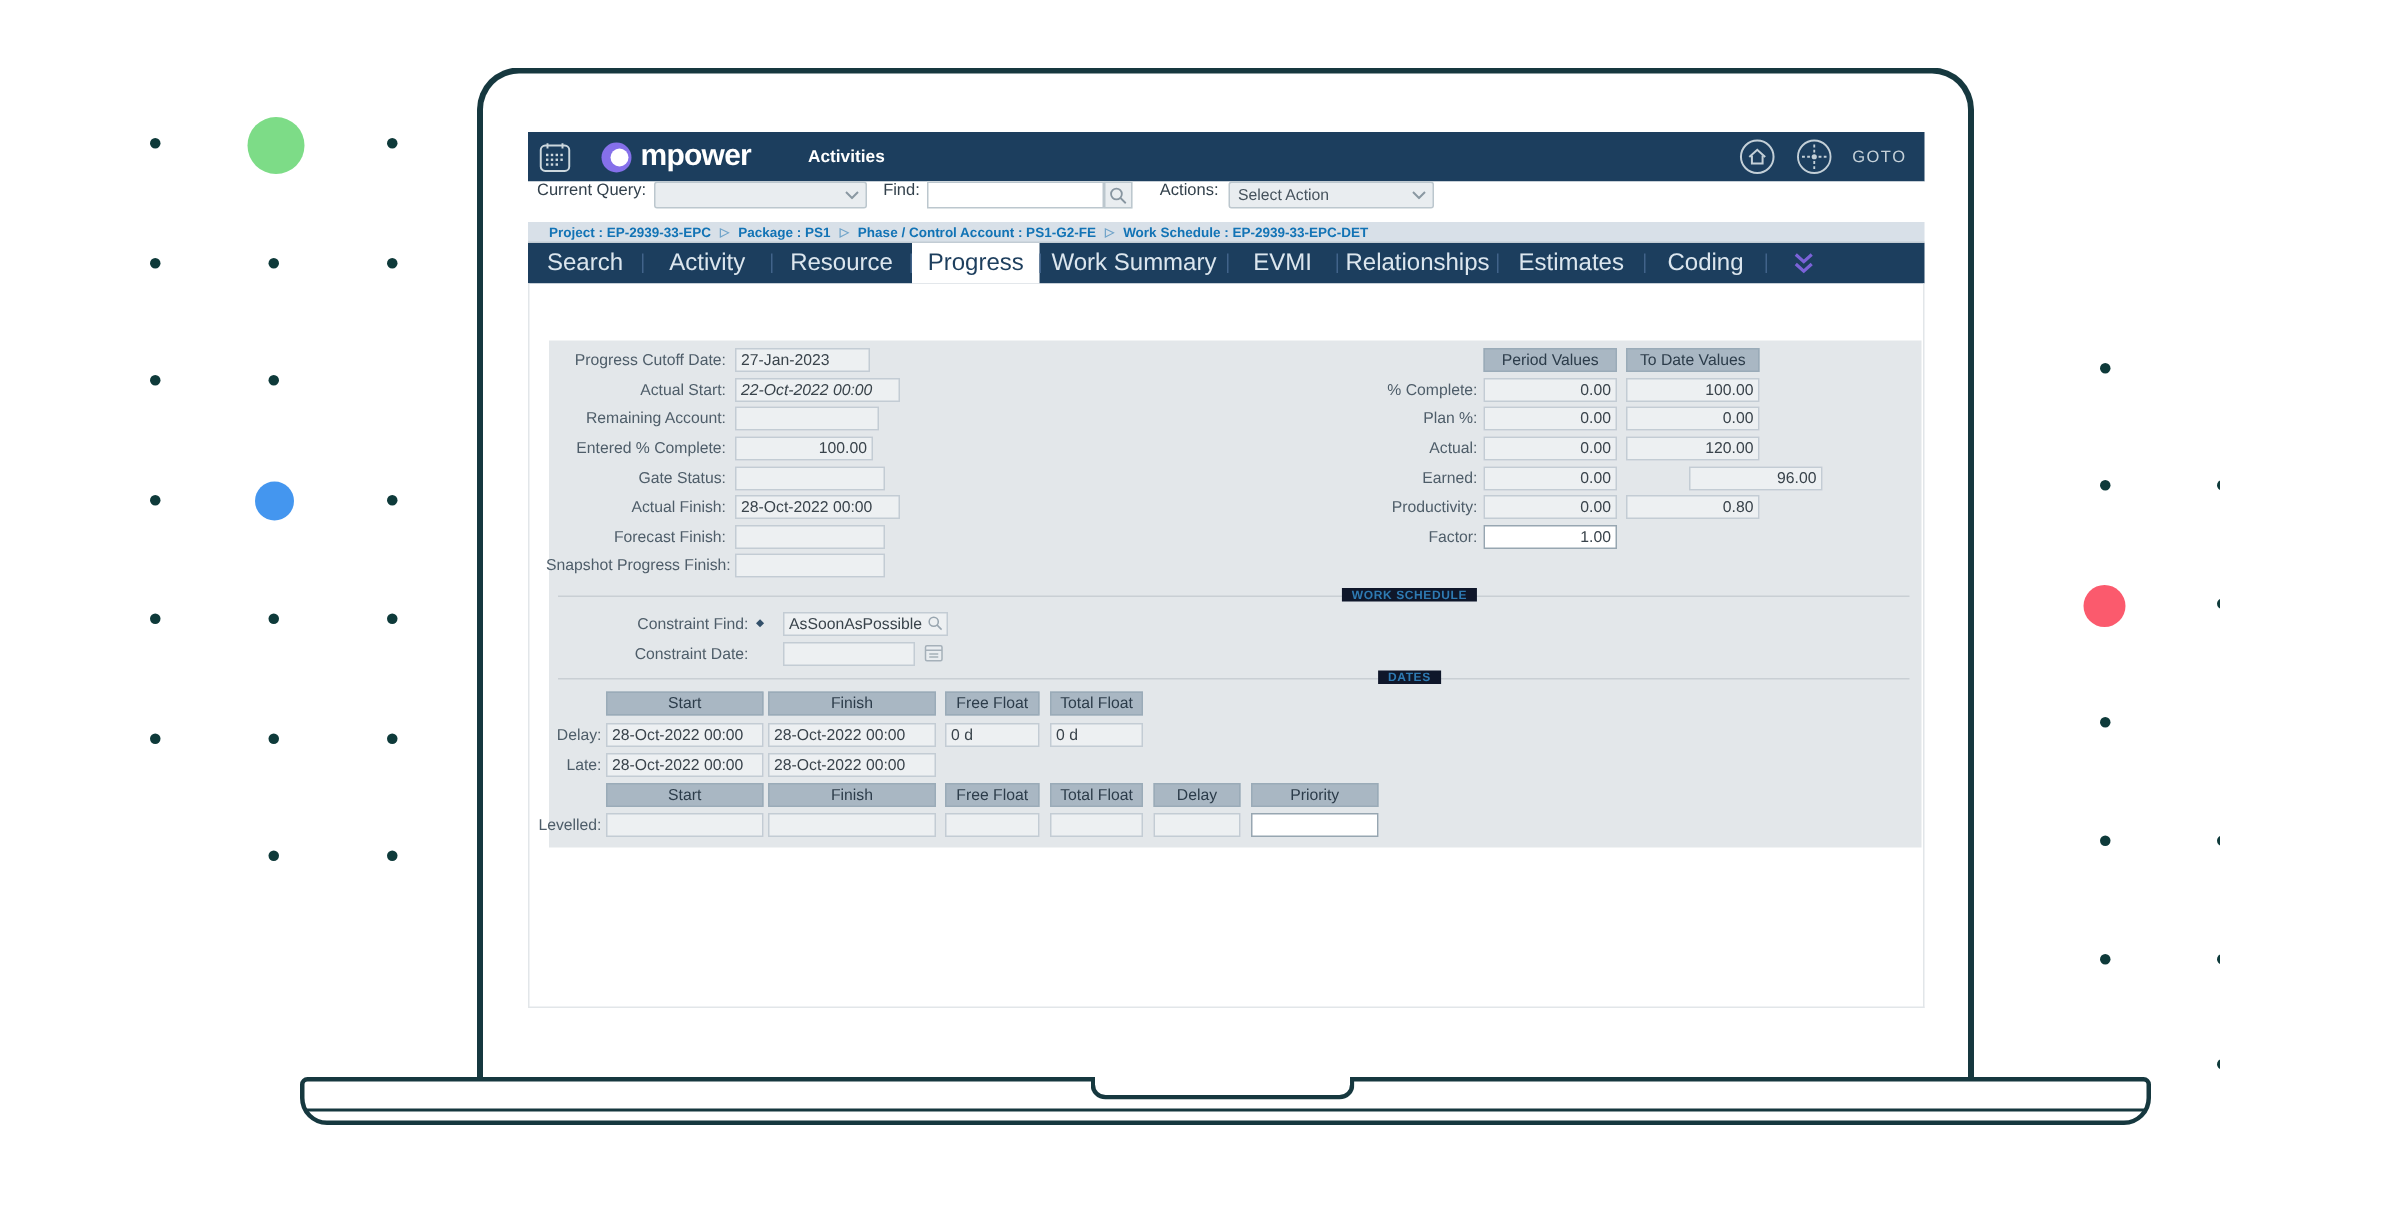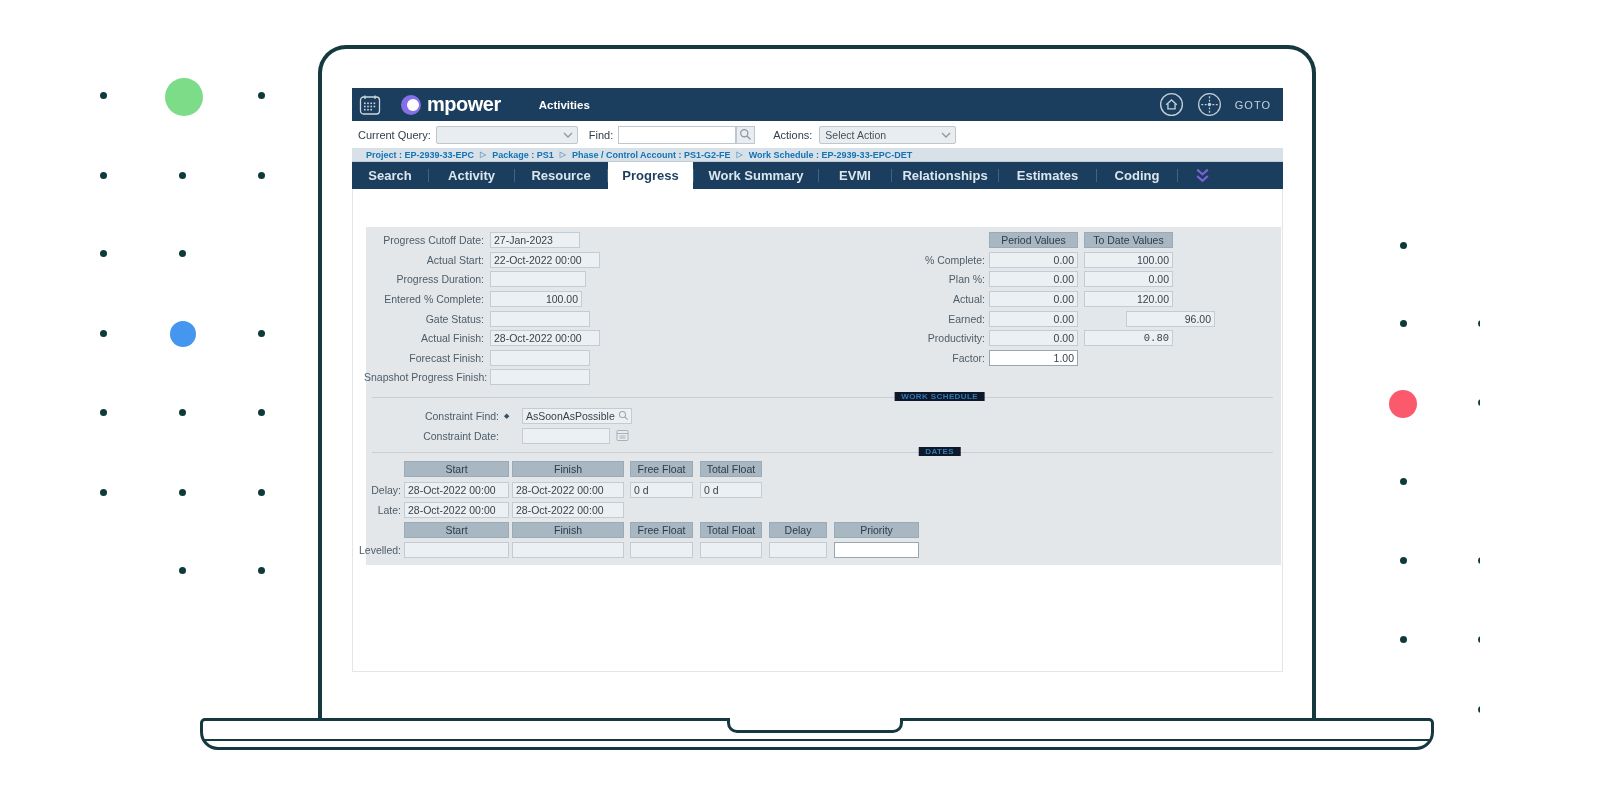--- a/index.html
+++ b/index.html
@@ -23,34 +23,34 @@
   .app { position:absolute; left:352px; top:88px; width:931px; height:584px; font-size:11px; color:#333; }
 
   .navbar { position:absolute; left:0; top:0; width:931px; height:33px; background:#1c3e5e;
     display:flex; align-items:center; padding:0 12px 0 6px; }
   .logotext { color:#fff; font-size:20px; font-weight:bold; letter-spacing:-0.5px; margin-left:5px; }
   .apptitle { color:#fff; font-size:11.5px; font-weight:bold; margin-left:38px; }
   .nav-right { margin-left:auto; display:flex; align-items:center; gap:13px; }
   .goto { color:#c5d1d9; font-size:11px; letter-spacing:1px; }
 
   .toolbar { position:absolute; left:0; top:33px; width:931px; height:27px; background:#fff;
-    display:flex; align-items:center; padding-left:6px; font-size:11px; color:#33414c; }
+    display:flex; padding-left:6px; font-size:11px; color:#33414c; }
   .select { height:18px; background:#e9edf0; border:1px solid #bcc7ce; border-radius:2px;
     display:flex; align-items:center; justify-content:space-between; padding:0 4px 0 5px; font-size:10.5px; color:#45525c; }
   .tb-input { height:18px; border:1px solid #bcc7ce; background:#fff; font-family:inherit; font-size:10.5px; padding:0 4px; outline:none; }
   .sq-btn { width:19px; height:18px; background:#e9edf0; border:1px solid #bcc7ce; display:flex; align-items:center; justify-content:center; }
 
   .breadcrumb { position:absolute; left:0; top:60px; width:931px; height:14px; background:#d8e0e8;
     border-bottom:1px solid #c2ccd4; display:flex; align-items:center; padding-left:14px;
     font-size:9px; font-weight:bold; color:#1273b5; }
   .crumb { white-space:pre; }
   .crumb-sep { color:#6fa3c9; font-size:8px; margin:0 6px; }
 
   .tabbar { position:absolute; left:0; top:74px; width:931px; height:27px; background:#1c3e5e; display:flex; align-items:stretch; }
-  .tab { display:flex; align-items:center; justify-content:center; color:#dce6ee; font-size:13px; cursor:default;font-weight:bold; }
+  .tab { display:flex; align-items:center; justify-content:center; color:#dce6ee; font-size:16px; cursor:default; }
   .tab.active { background:#fff; color:#1d3e5d; }
   .tsep { width:1px; height:13px; background:#41638a; align-self:center; }
   .more-tabs { display:flex; align-items:center; margin-left:16px; }
 
   .content { position:absolute; left:0; top:101px; width:931px; height:483px; background:#fff;
     border:1px solid #e2e6e9; border-top:none; }
 
   .strip { position:absolute; left:13px; top:7px; width:915px; height:26px; background:#e3e7ea; }
   .panel { position:absolute; left:13px; top:38px; width:915px; height:338px; background:#e3e7ea; }
 
@@ -227,29 +227,29 @@
       </span>
     </div>
 
     <div class="content">
 
 
       <div class="panel">
 
         <span class="lbl" style="left:-2px;width:120px;top:5px">Progress Cutoff Date:</span>
         <span class="lbl" style="left:-2px;width:120px;top:25px">Actual Start:</span>
-        <span class="lbl" style="left:-2px;width:120px;top:44px">Progress Duration:</span>
+        <span class="lbl" style="left:-2px;width:120px;top:44px">Remaining Account:</span>
         <span class="lbl" style="left:-2px;width:120px;top:64px">Entered % Complete:</span>
         <span class="lbl" style="left:-2px;width:120px;top:84px">Gate Status:</span>
         <span class="lbl" style="left:-2px;width:120px;top:103px">Actual Finish:</span>
         <span class="lbl" style="left:-2px;width:120px;top:123px">Forecast Finish:</span>
         <span class="lbl" style="left:-2px;width:120px;top:142px">Snapshot Progress Finish:</span>
 
         <input class="fld" style="left: 124px; top: 5px; width: 90px;" readonly="" value="27-Jan-2023">
-        <input class="fld" style="left: 124px; top: 25px; width: 110px;" readonly="" value="22-Oct-2022 00:00">
+        <input class="fld" style="left: 124px; top: 25px; width: 110px; font-style: italic;" readonly="" value="22-Oct-2022 00:00">
         <input class="fld" style="left: 124px; top: 44px; width: 96px;" readonly="" value="">
         <input class="fld num" style="left: 124px; top: 64px; width: 92px;" readonly="" value="100.00">
         <input class="fld" style="left: 124px; top: 84px; width: 100px;" readonly="" value="">
         <input class="fld" style="left: 124px; top: 103px; width: 110px;" readonly="" value="28-Oct-2022 00:00">
         <input class="fld" style="left: 124px; top: 123px; width: 100px;" readonly="" value="">
         <input class="fld" style="left: 124px; top: 142px; width: 100px;" readonly="" value="">
 
         <span class="hcell" style="left:623px;top:5px;width:89px">Period Values</span>
         <span class="hcell" style="left:718px;top:5px;width:89px">To Date Values</span>
 
@@ -264,21 +264,21 @@
         <input class="fld num" style="left: 623px; top: 44px; width: 89px;" readonly="" value="0.00">
         <input class="fld num" style="left: 623px; top: 64px; width: 89px;" readonly="" value="0.00">
         <input class="fld num" style="left: 623px; top: 84px; width: 89px;" readonly="" value="0.00">
         <input class="fld num" style="left: 623px; top: 103px; width: 89px;" readonly="" value="0.00">
         <input class="fld num white" style="left: 623px; top: 123px; width: 89px;" value="1.00">
 
         <input class="fld num" style="left: 718px; top: 25px; width: 89px;" readonly="" value="100.00">
         <input class="fld num" style="left: 718px; top: 44px; width: 89px;" readonly="" value="0.00">
         <input class="fld num" style="left: 718px; top: 64px; width: 89px;" readonly="" value="120.00">
         <input class="fld num" style="left: 760px; top: 84px; width: 89px;" readonly="" value="96.00">
-        <input class="fld num" style="left: 718px; top: 103px; width: 89px; font-family: Liberation Mono, monospace;" readonly="" value="0.80">
+        <input class="fld num" style="left: 718px; top: 103px; width: 89px;" readonly="" value="0.80">
 
         <div class="divider" style="top:170px">
           <span class="dlabel">WORK SCHEDULE</span>
         </div>
 
         <span class="lbl" style="left:0;width:133px;top:181px">Constraint Find:</span>
         <span class="diamond" style="left:138px;top:181px">◆</span>
         <span class="fldwrap" style="left:156px;top:181px;width:110px;height:16px">
           <input class="fld" readonly="" value="AsSoonAsPossible" style="">
           <svg width="11" height="11" viewBox="0 0 13 13" fill="none" stroke="#98a5af" stroke-width="1.2">

